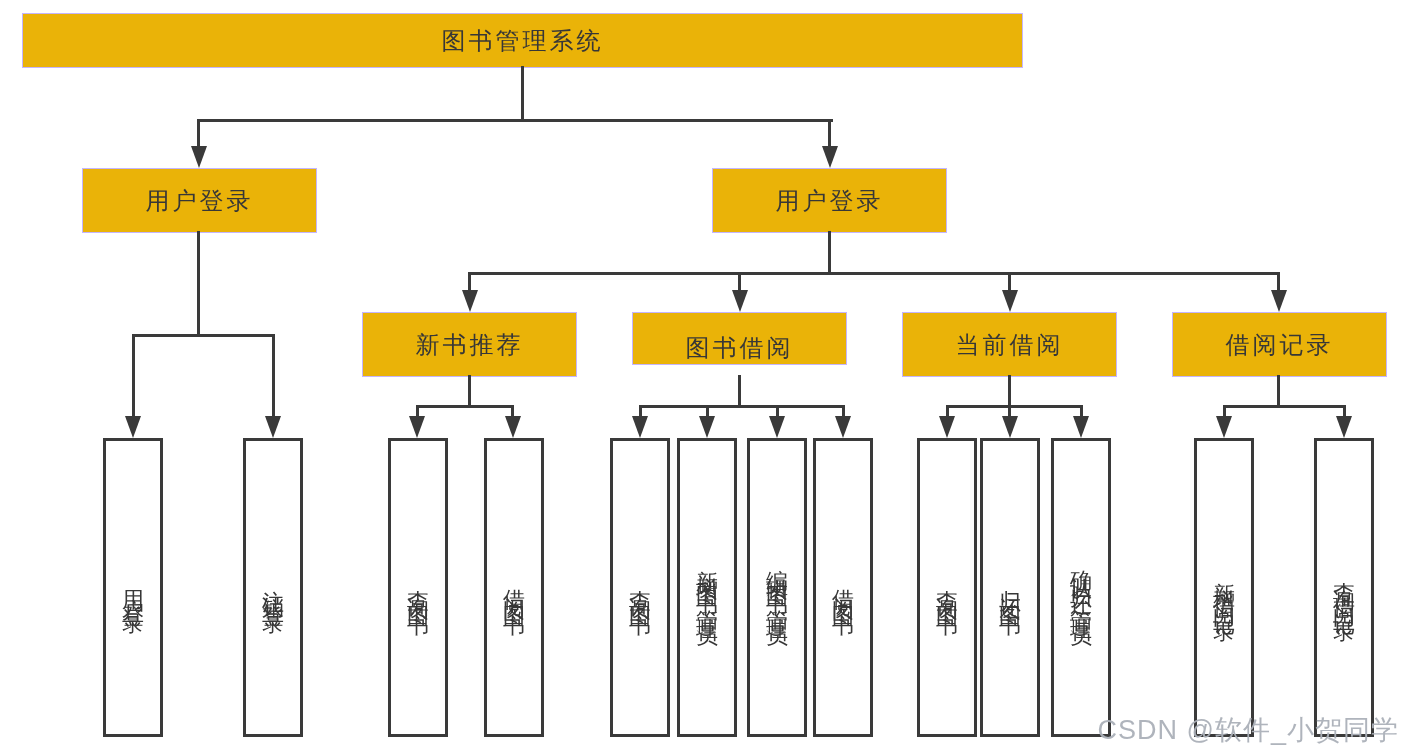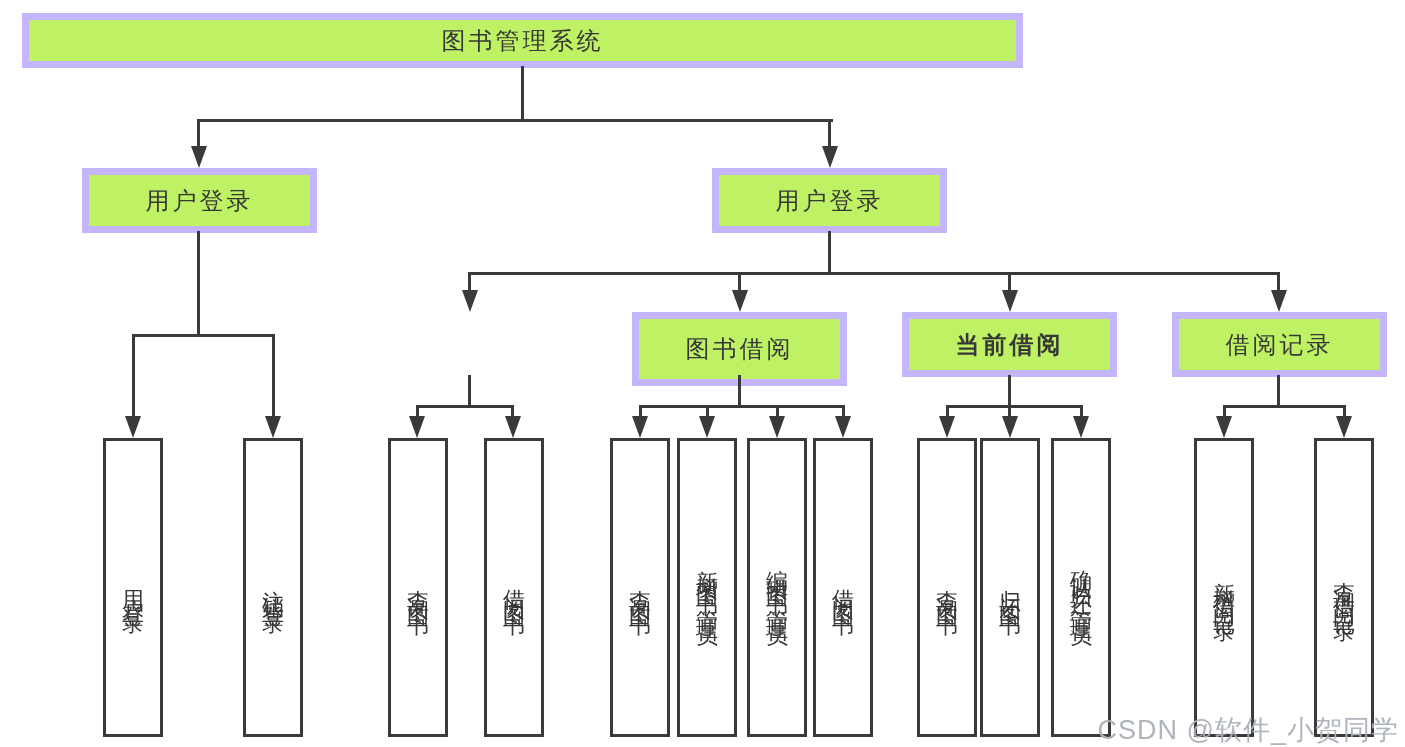--- a/index.html
+++ b/index.html
@@ -6,22 +6,22 @@
   #canvas{
     position:relative;
     width:1405px;height:747px;
     background:#ffffff;
     font-family:"Liberation Sans","DejaVu Sans",sans-serif;
     overflow:hidden;
   }
   .box{
     position:absolute;
     box-sizing:border-box;
-    border:7px solid #c4b5fd;
-    background:#bef264;
+    border:1px solid #c4b5fd;
+    background:#eab308;
     display:flex;
     align-items:center;
     justify-content:center;
   }
   .hlabel{
     font-size:24px;
     letter-spacing:3px;
     color:#373737;
     white-space:nowrap;
   }
@@ -95,24 +95,27 @@
   <div class="hl" style="left:468px;top:272px;width:812px;"></div>
   <div class="vl" style="left:468px;top:272px;height:20px;"></div>
   <div class="ar" style="left:462px;top:290px;"></div>
   <div class="vl" style="left:738px;top:272px;height:20px;"></div>
   <div class="ar" style="left:732px;top:290px;"></div>
   <div class="vl" style="left:1008px;top:272px;height:20px;"></div>
   <div class="ar" style="left:1002px;top:290px;"></div>
   <div class="vl" style="left:1277px;top:272px;height:20px;"></div>
   <div class="ar" style="left:1271px;top:290px;"></div>
 
-  <div class="box" style="left:632px;top:312px;width:215px;height:74px;">
+  <div class="box" style="left:362px;top:312px;width:215px;height:65px;">
+    <span class="hlabel">新书推荐</span>
+  </div>
+  <div class="box" style="left:632px;top:312px;width:215px;height:53px;align-items:flex-end;">
     <span class="hlabel">图书借阅</span>
   </div>
-  <div class="box" style="left:902px;top:312px;width:215px;height:65px;font-weight:bold;">
+  <div class="box" style="left:902px;top:312px;width:215px;height:65px;">
     <span class="hlabel">当前借阅</span>
   </div>
   <div class="box" style="left:1172px;top:312px;width:215px;height:65px;">
     <span class="hlabel">借阅记录</span>
   </div>
 
   <div class="vl" style="left:468px;top:375px;height:33px;"></div>
   <div class="hl" style="left:416px;top:405px;width:98px;"></div>
   <div class="vl" style="left:416px;top:405px;height:14px;"></div>
   <div class="ar" style="left:409px;top:416px;"></div>

